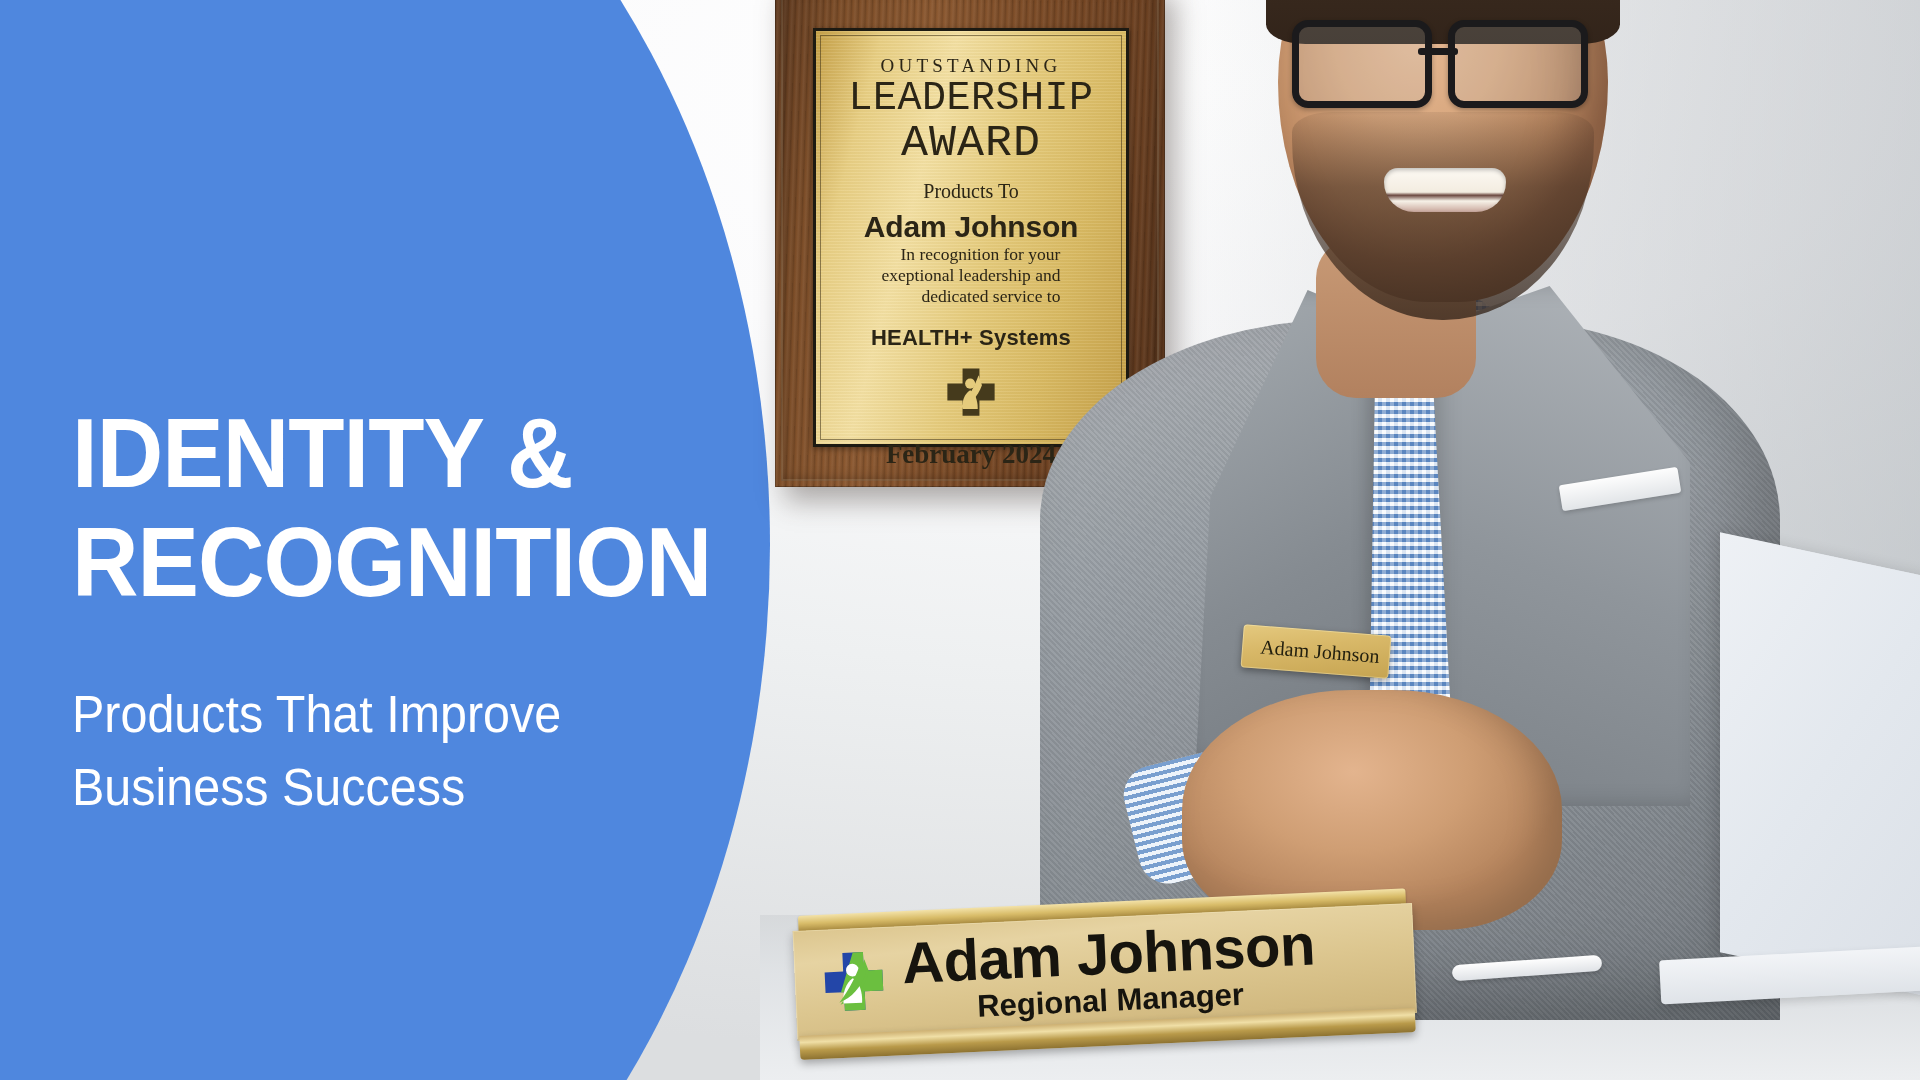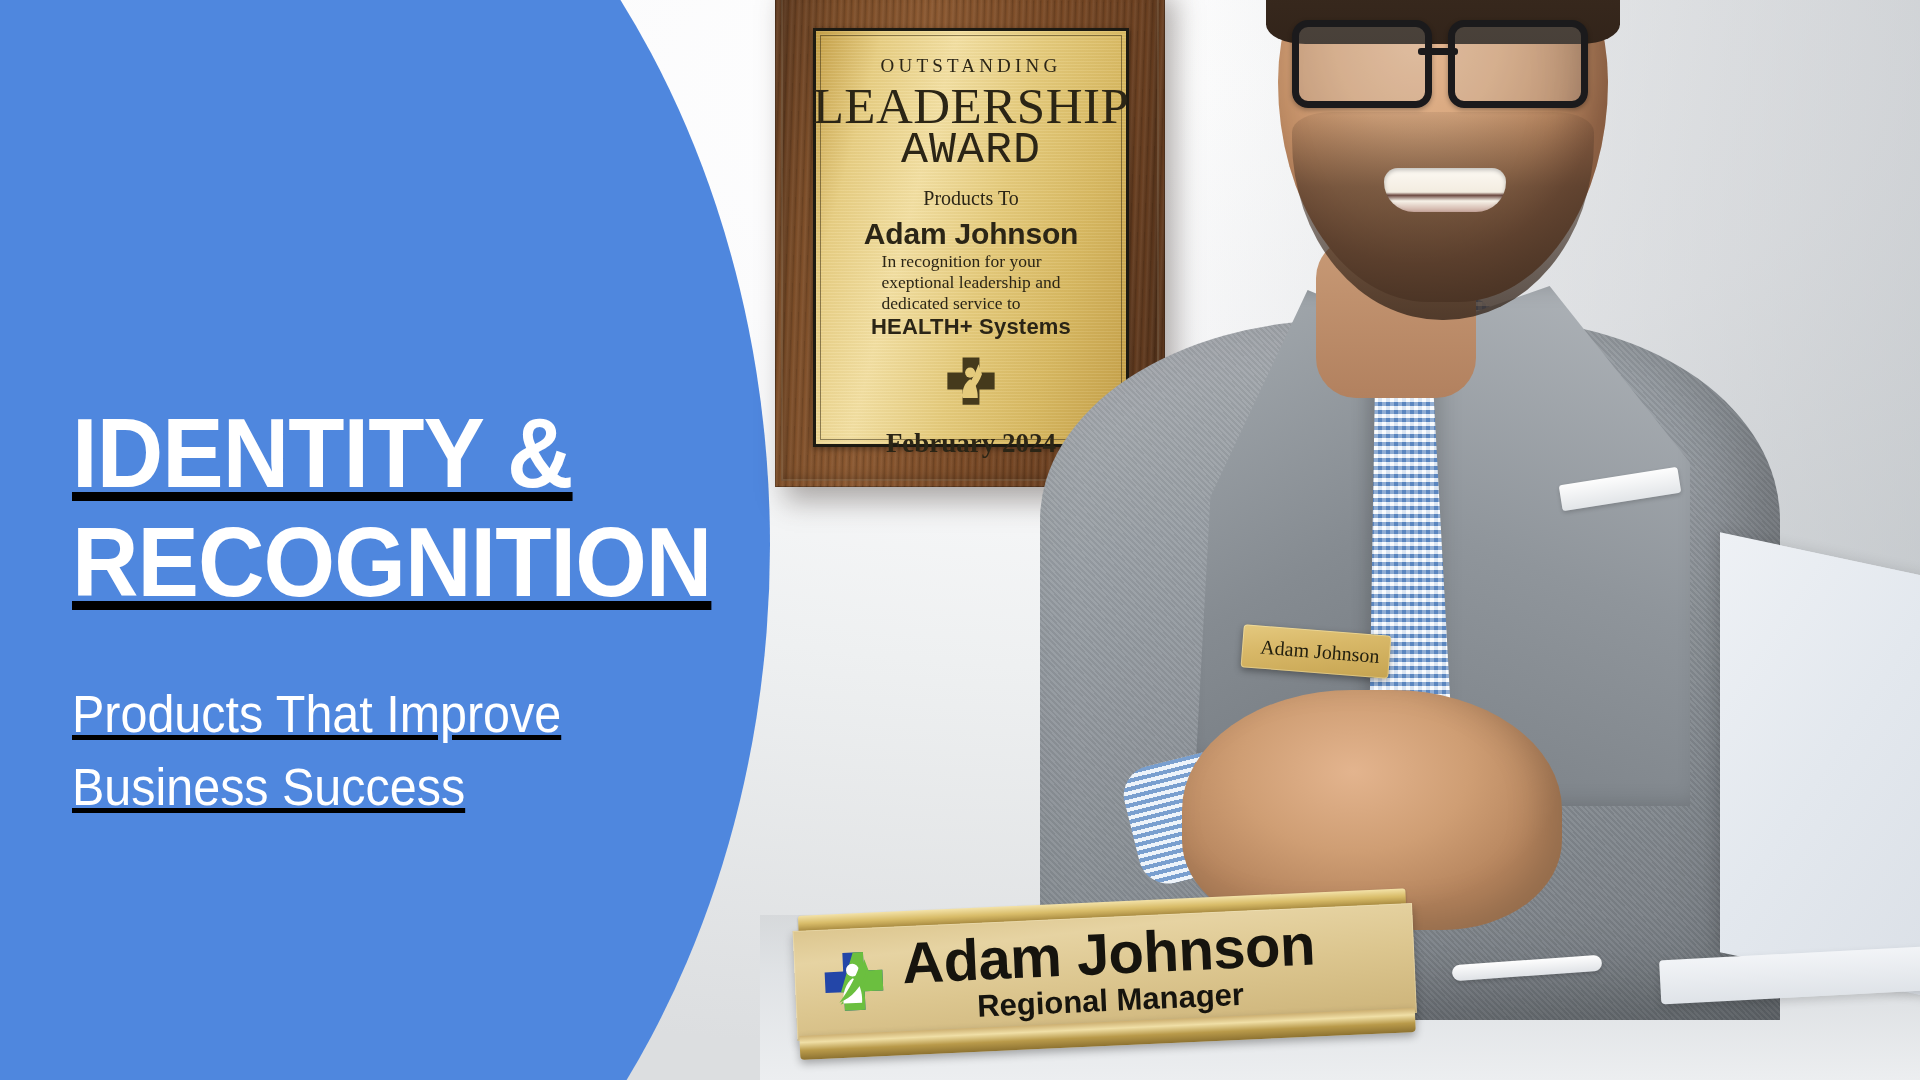--- a/index.html
+++ b/index.html
@@ -27,21 +27,21 @@
   }
 
   
   .blue-shape{
     position:absolute;left:-640px;top:-340px;width:1410px;height:1770px;
     border-radius:50%;
     background:#4f87de;
   }
 
   
-  .copy{position:absolute;left:72px;top:398px;width:600px;z-index:12;text-decoration:underline;}
+  .copy{position:absolute;left:72px;top:398px;width:600px;z-index:12;}
   .headline{
     color:#ffffff;font-weight:700;font-size:99px;line-height:109px;
     letter-spacing:-1px;white-space:pre-line;
     font-family:"Liberation Sans Narrow","Liberation Sans",sans-serif;
     transform:scaleX(.93);transform-origin:left center;
     text-transform:uppercase;margin:0;
   }
   .subhead{
     margin:62px 0 0 0;color:#ffffff;font-weight:300;font-size:51px;line-height:73px;
     white-space:pre-line;
@@ -65,31 +65,31 @@
   }
   .plate{
     position:absolute;left:38px;top:46px;right:36px;bottom:40px;
     background:
       repeating-linear-gradient(180deg, rgba(255,255,255,.16) 0px, rgba(255,255,255,0) 1px, rgba(120,92,30,.07) 2px, rgba(255,255,255,0) 3px),
       linear-gradient(105deg,#c6a149 0%,#e8cf84 16%,#f3e0a3 34%,#e5cb7c 55%,#d8b962 76%,#c49f48 100%);
     border:3px solid #1d1a12;
     box-shadow:0 2px 6px rgba(0,0,0,.35);
     padding:14px 16px 12px;
     box-sizing:border-box;
-    text-align:left;color:#2b2516;
+    text-align:right;color:#2b2516;
     display:flex;flex-direction:column;align-items:center;justify-content:flex-start;
   }
   .plate-outline{position:absolute;left:4px;top:4px;right:4px;bottom:4px;border:1px solid rgba(60,48,20,.55);pointer-events:none;}
   .pl-outstanding{font-family:"Liberation Serif",serif;font-size:19px;letter-spacing:4.2px;margin-top:10px;}
-  .pl-leadership{font-family:Liberation Serif, serif;font-size:51px;line-height:44px;margin-top:7px;letter-spacing:.5px;}
+  .pl-leadership{font-family:Liberation Mono, monospace;font-size:40px;line-height:44px;letter-spacing:.5px;}
   .pl-award{font-family:Liberation Mono, monospace;font-size:45px;line-height:45px;letter-spacing:1px;}
   .pl-presented{font-family:"Liberation Serif",serif;font-size:20px;margin-top:14px;}
   .pl-name{font-family:"Liberation Sans",sans-serif;font-weight:700;font-size:30px;margin-top:7px;letter-spacing:-.2px;}
   .pl-recog{font-family:"Liberation Serif",serif;font-size:17.5px;line-height:21px;margin-top:0;white-space:pre-line;}
-  .pl-company{font-family:"Liberation Sans",sans-serif;font-weight:700;font-size:22px;letter-spacing:.2px;}
+  .pl-company{font-family:"Liberation Sans",sans-serif;font-weight:700;font-size:22px;margin-top:18px;letter-spacing:.2px;}
   .pl-logo{margin-top:14px;}
   .pl-date{font-family:"Liberation Serif",serif;font-size:27px;font-weight:700;margin-top:16px;}
 
   
   .person{position:absolute;left:960px;top:-10px;width:980px;height:1010px;z-index:7;}
   .torso{
     position:absolute;left:80px;top:330px;width:740px;height:700px;
     background:
       repeating-linear-gradient(46deg, rgba(255,255,255,.05) 0 2px, rgba(0,0,0,.05) 2px 4px),
       linear-gradient(160deg,#a9adb2 0%,#9aa0a6 26%,#8d9399 52%,#7f858b 78%,#73797f 100%);

